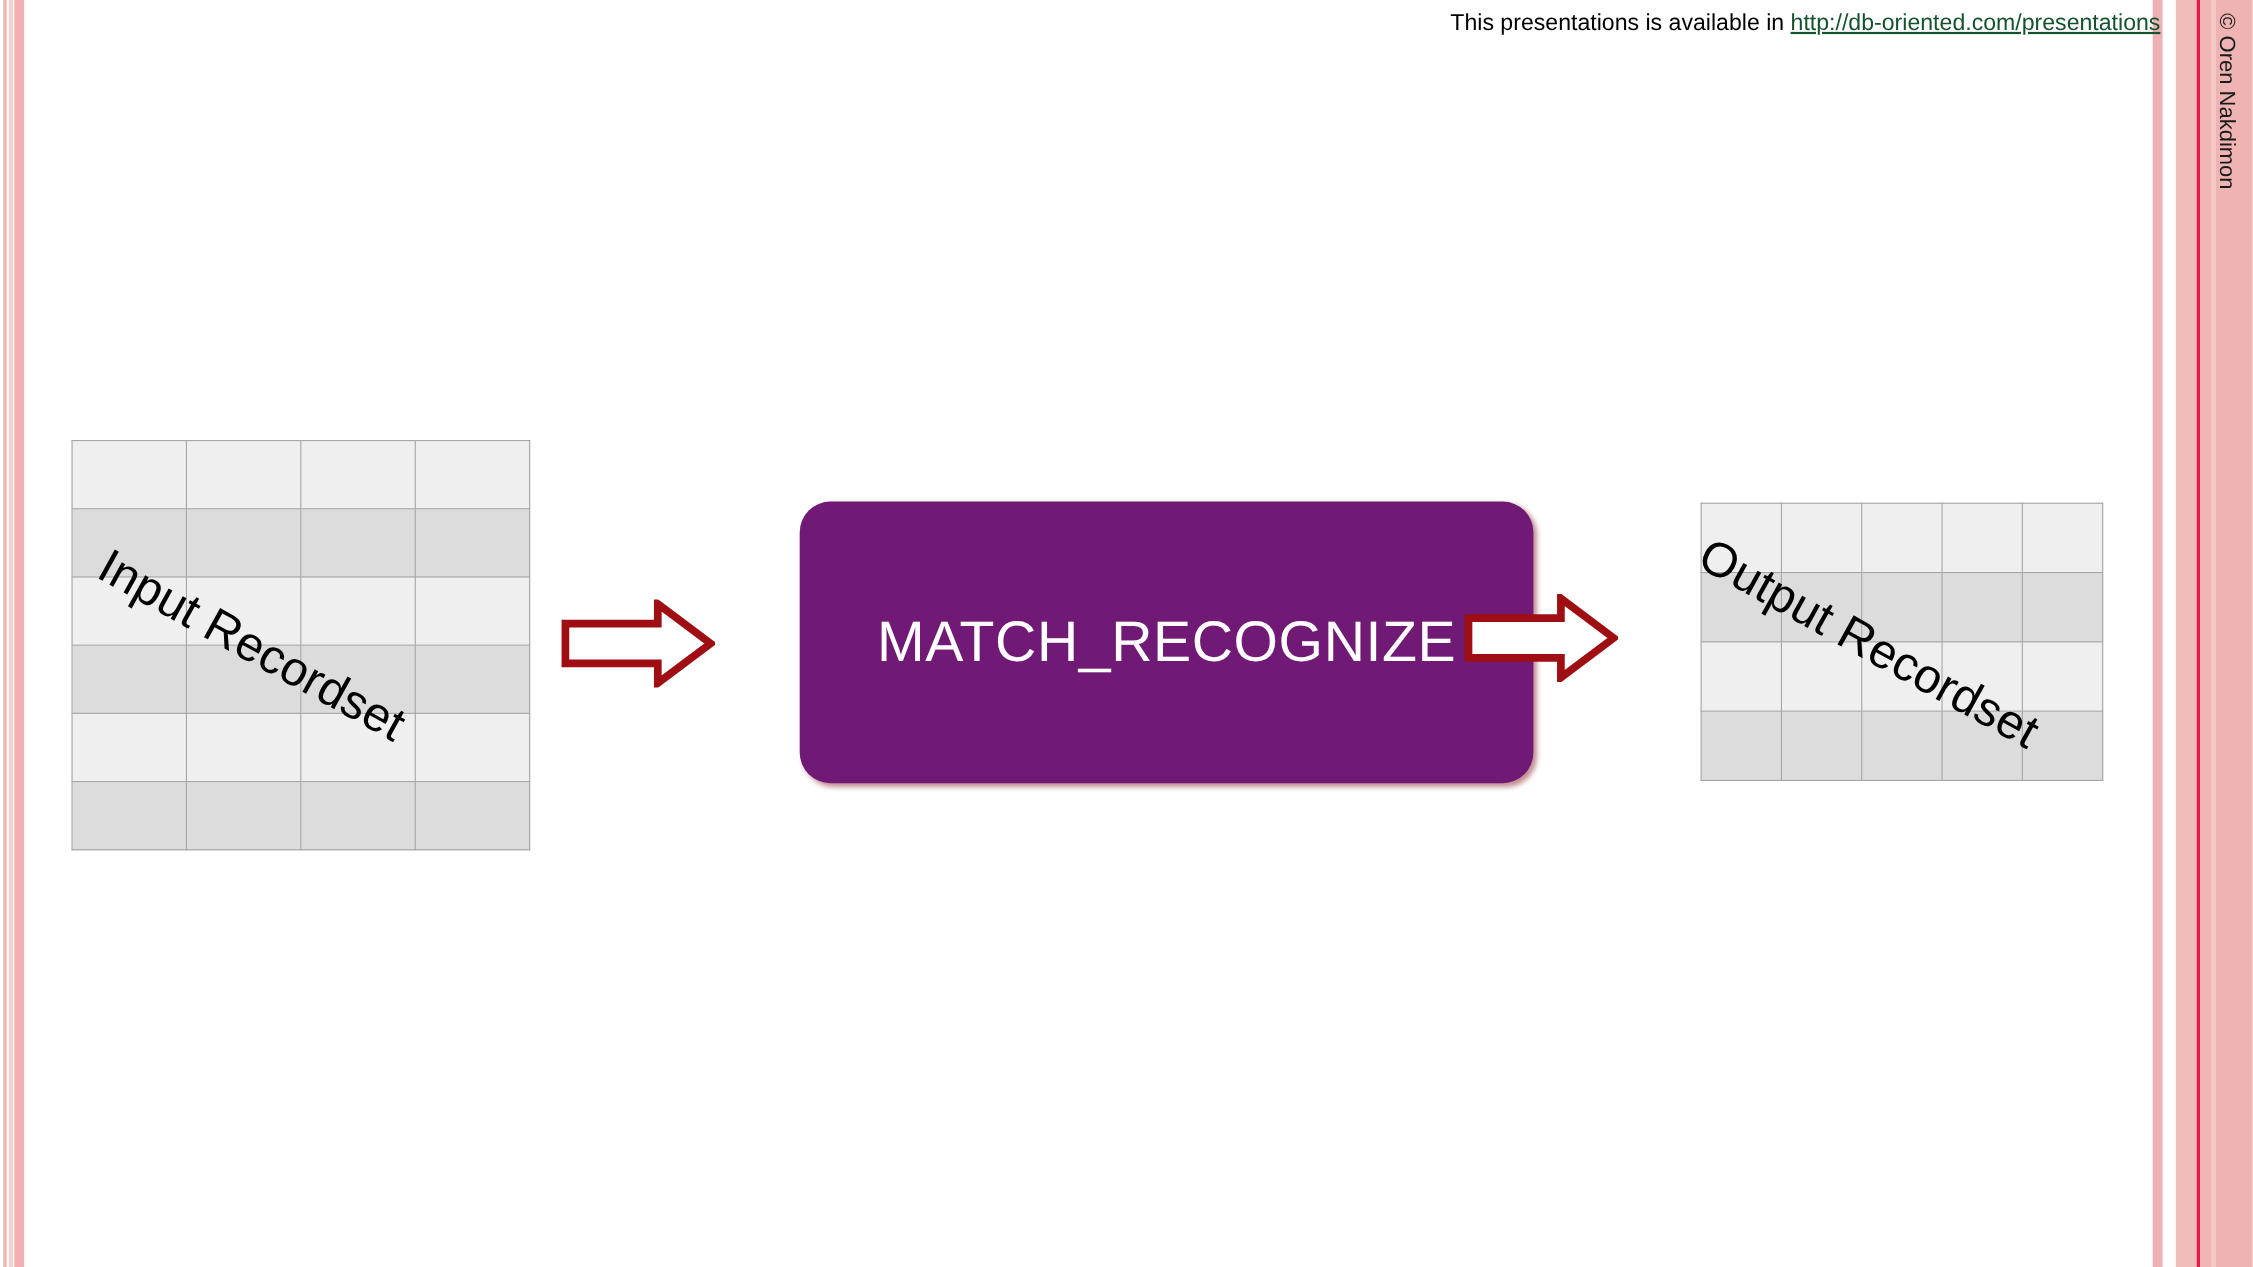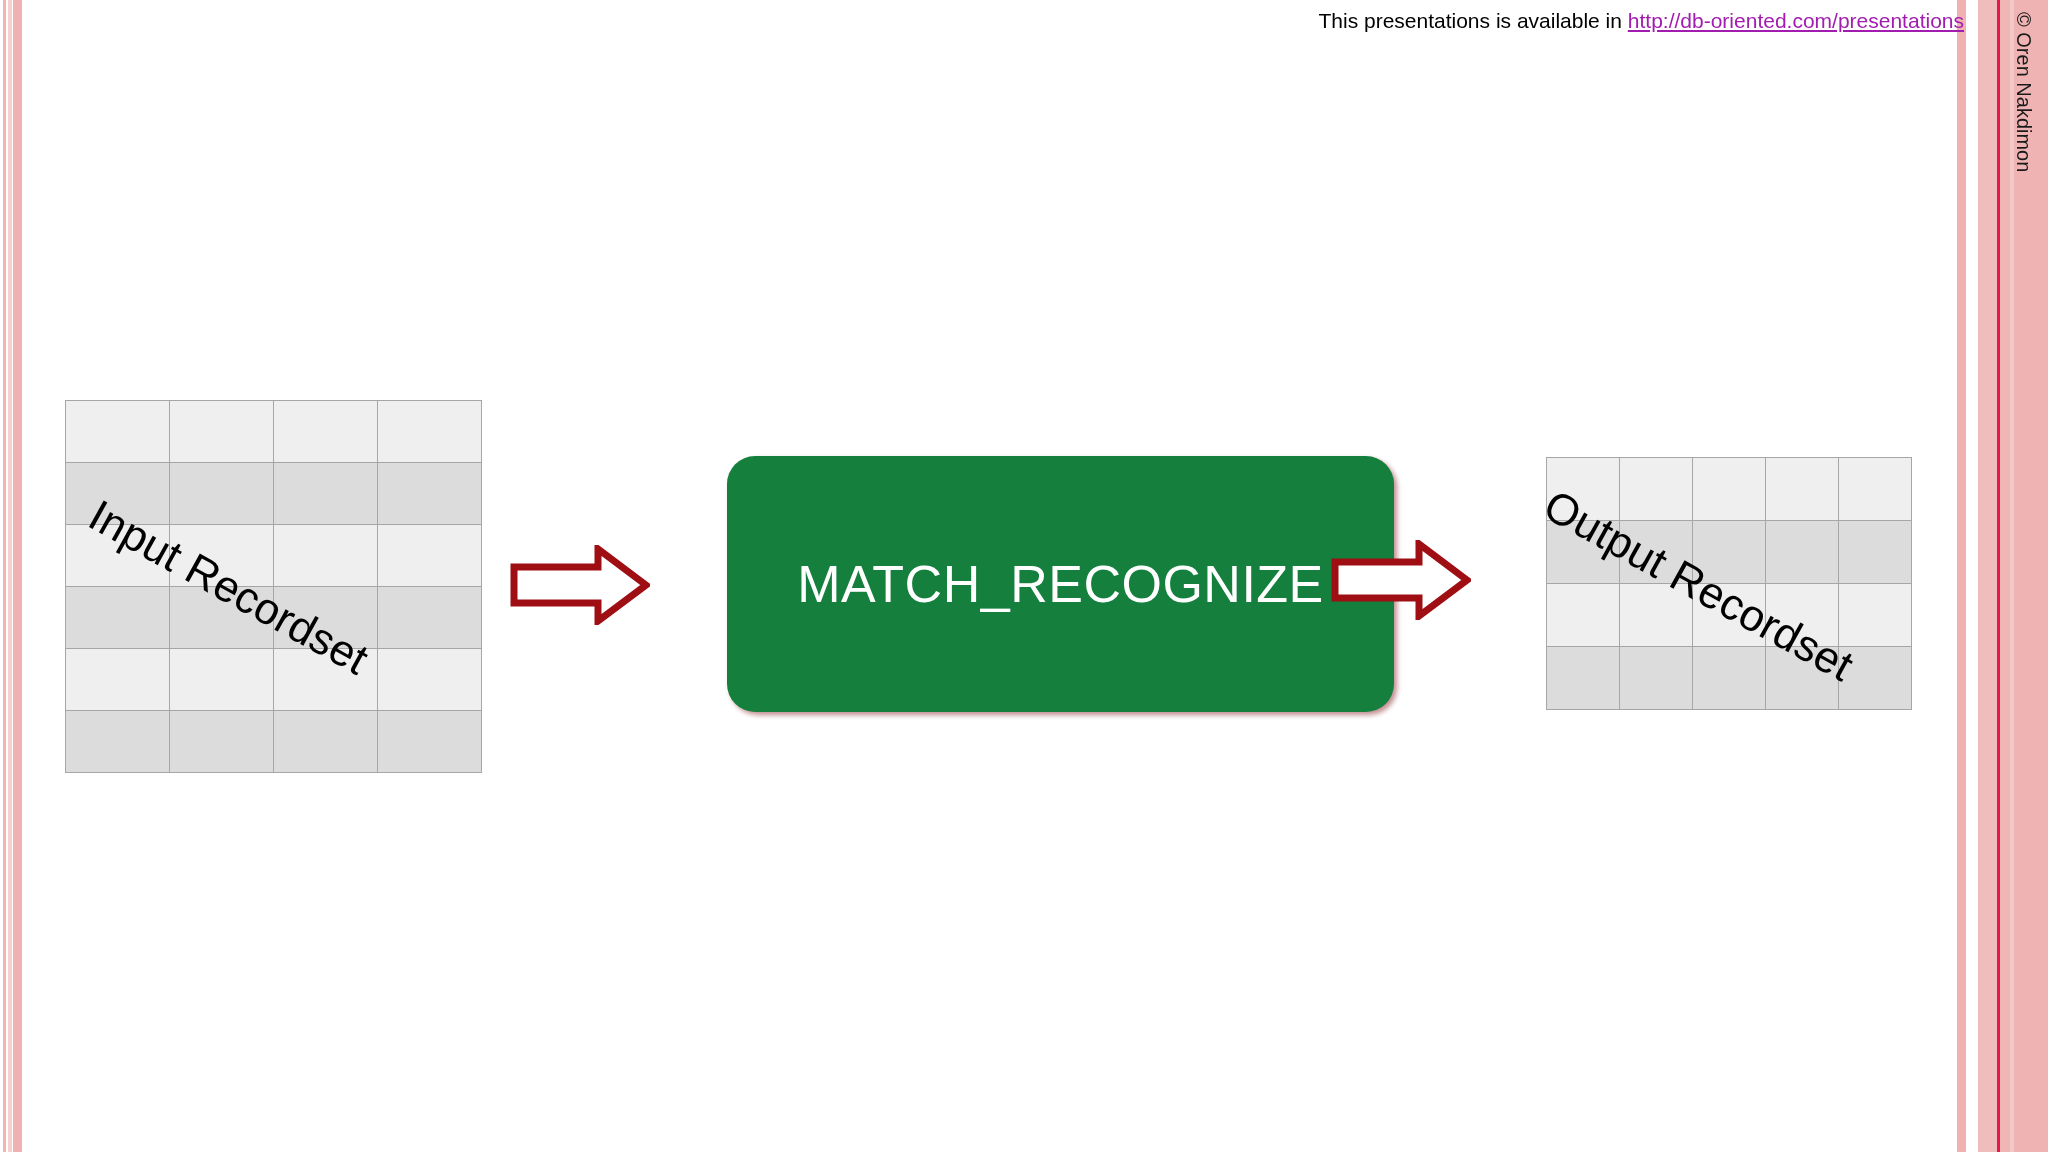--- a/index.html
+++ b/index.html
@@ -43,21 +43,21 @@
   #header-note {
     position: absolute;
     top: 8px;
     right: 84px;
     font-size: 21px;
     color: #000000;
     white-space: nowrap;
     line-height: 1.2;
   }
   #header-note .link {
-    color: #a21caf;
+    color: #14532d;
     text-decoration: underline;
   }
 
   
   #copyright {
     position: absolute;
     left: 2013px;
     top: 12px;
     width: 200px;
     font-size: 20px;
@@ -120,21 +120,21 @@
     transform-origin: 0 0;
   }
 
   
   #match-box {
     position: absolute;
     left: 727px;
     top: 456px;
     width: 667px;
     height: 256px;
-    background: #15803d;
+    background: #701a75;
     border-radius: 28px;
     box-shadow: 3px 3px 5px rgba(120, 0, 10, 0.45);
     display: flex;
     align-items: center;
     justify-content: center;
   }
   #match-box-label {
     color: #ffffff;
     font-size: 52px;
     letter-spacing: 0.5px;

